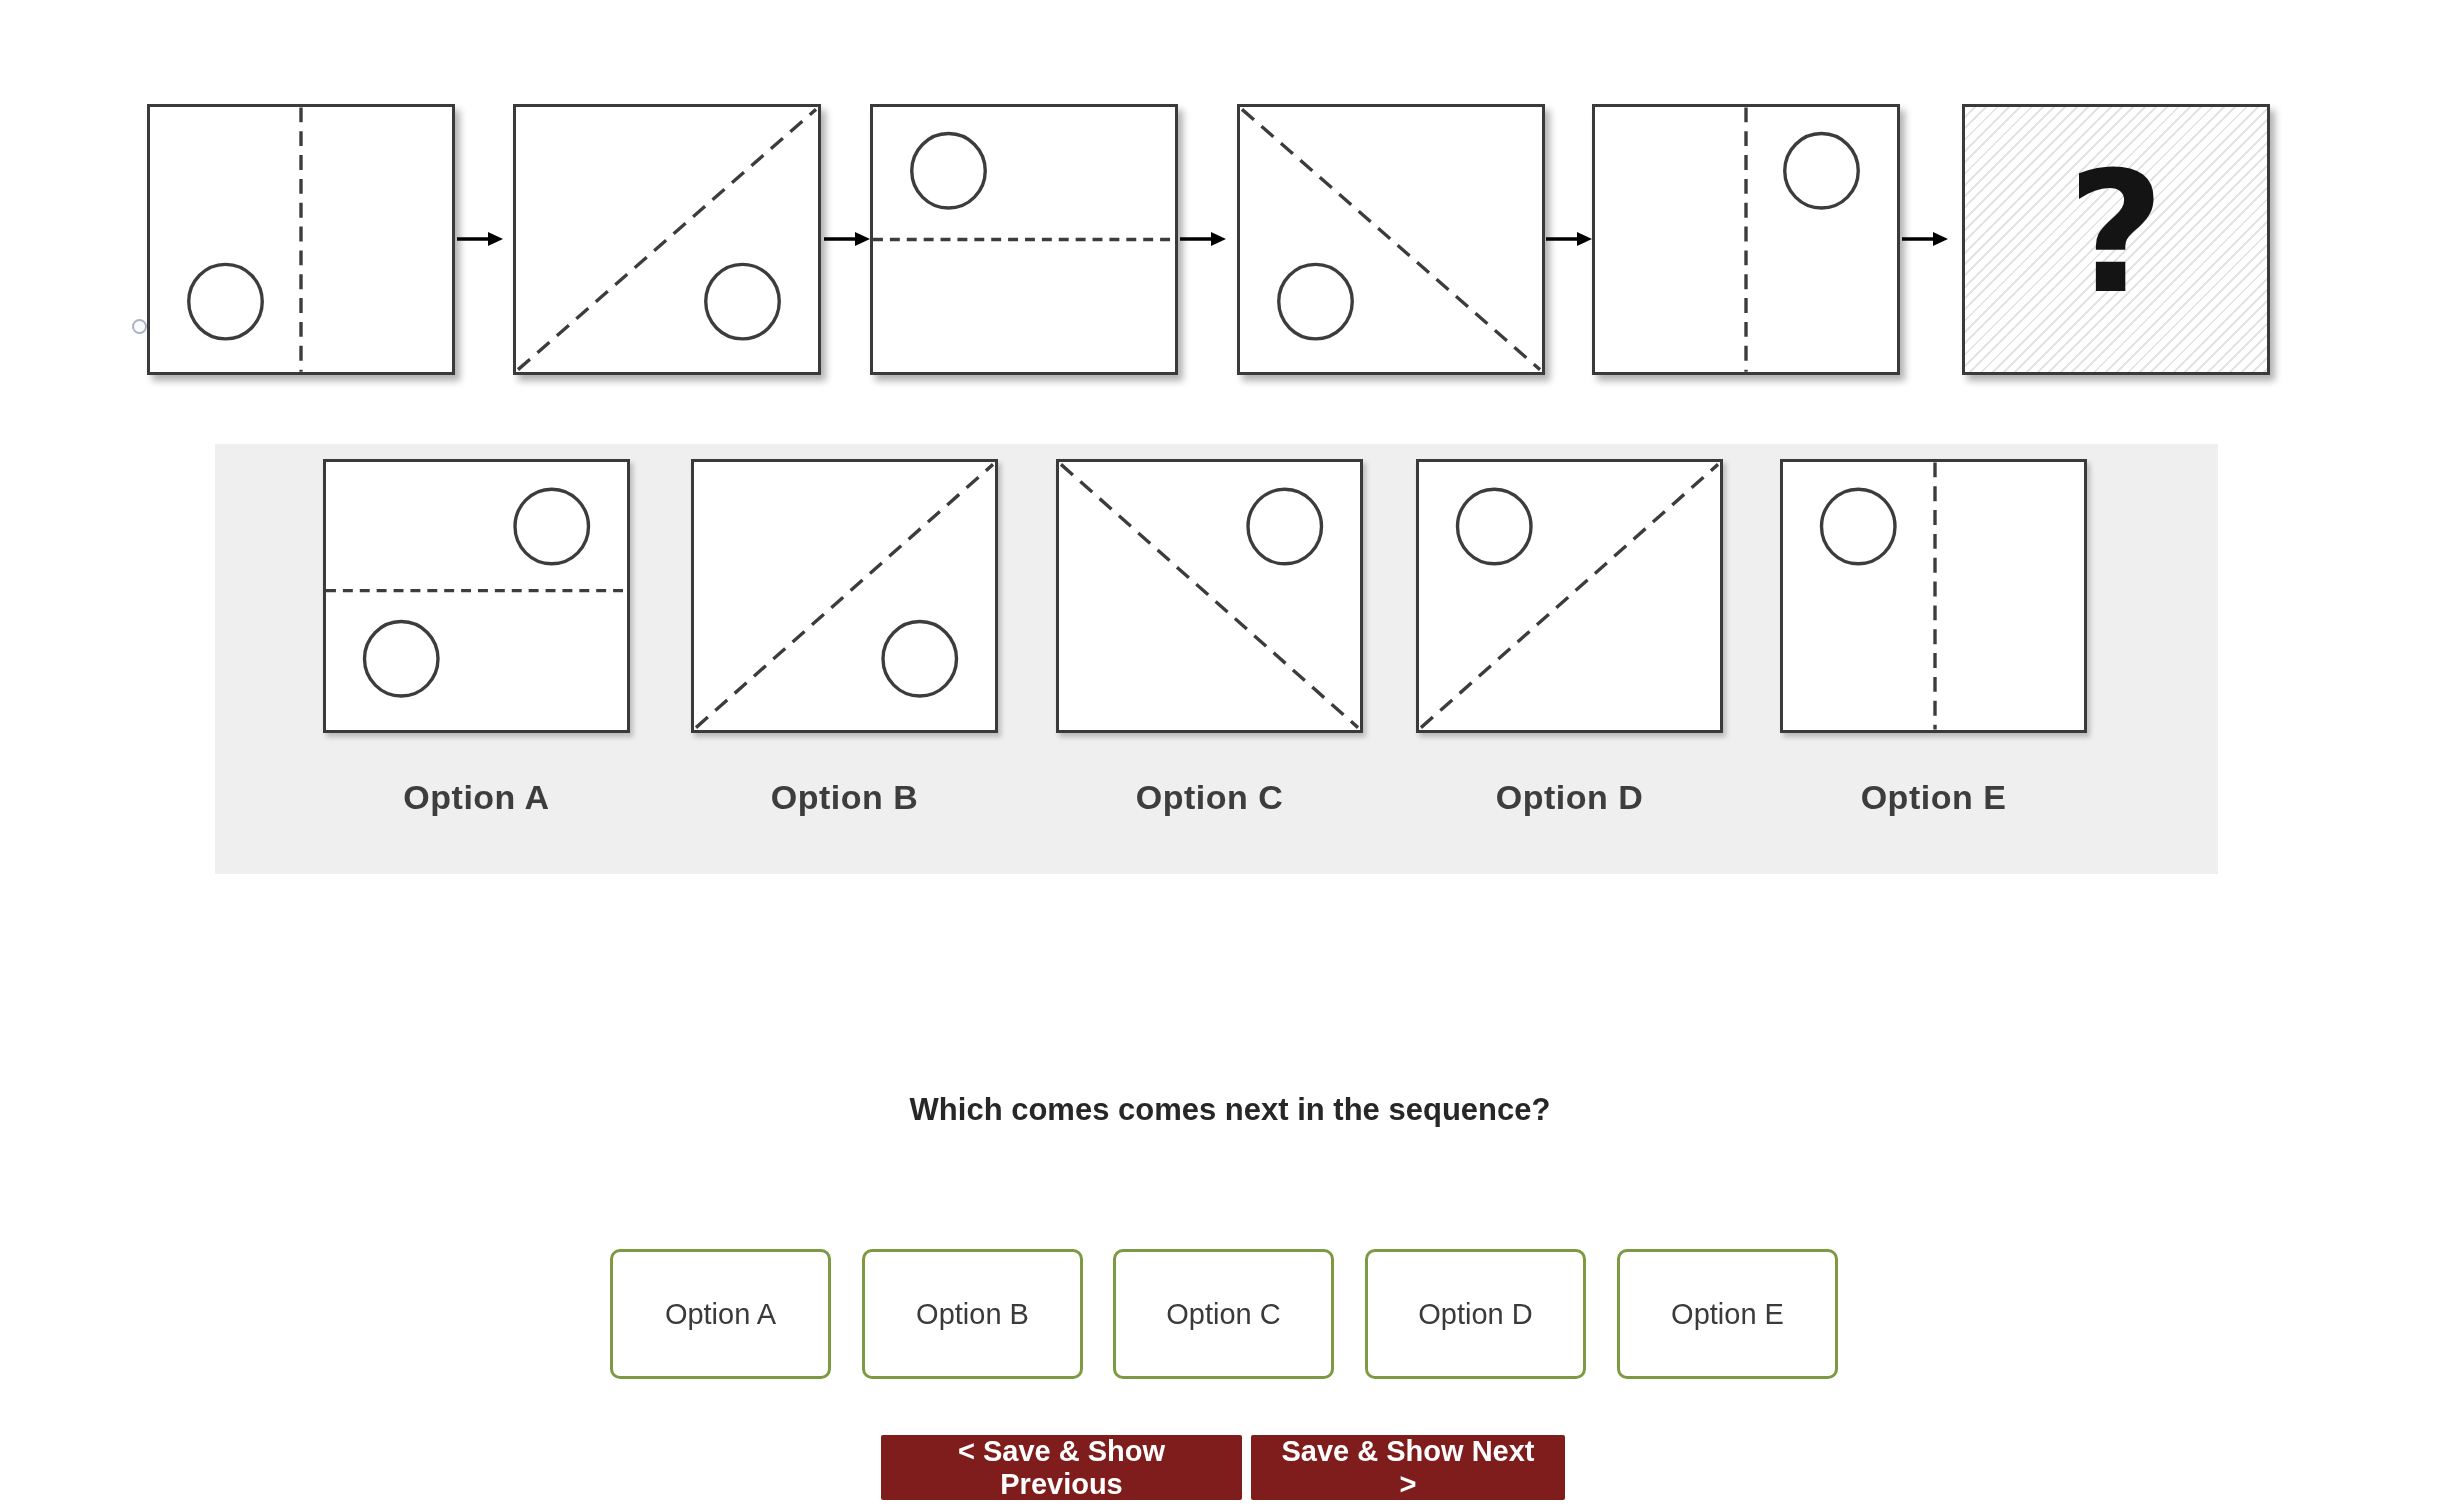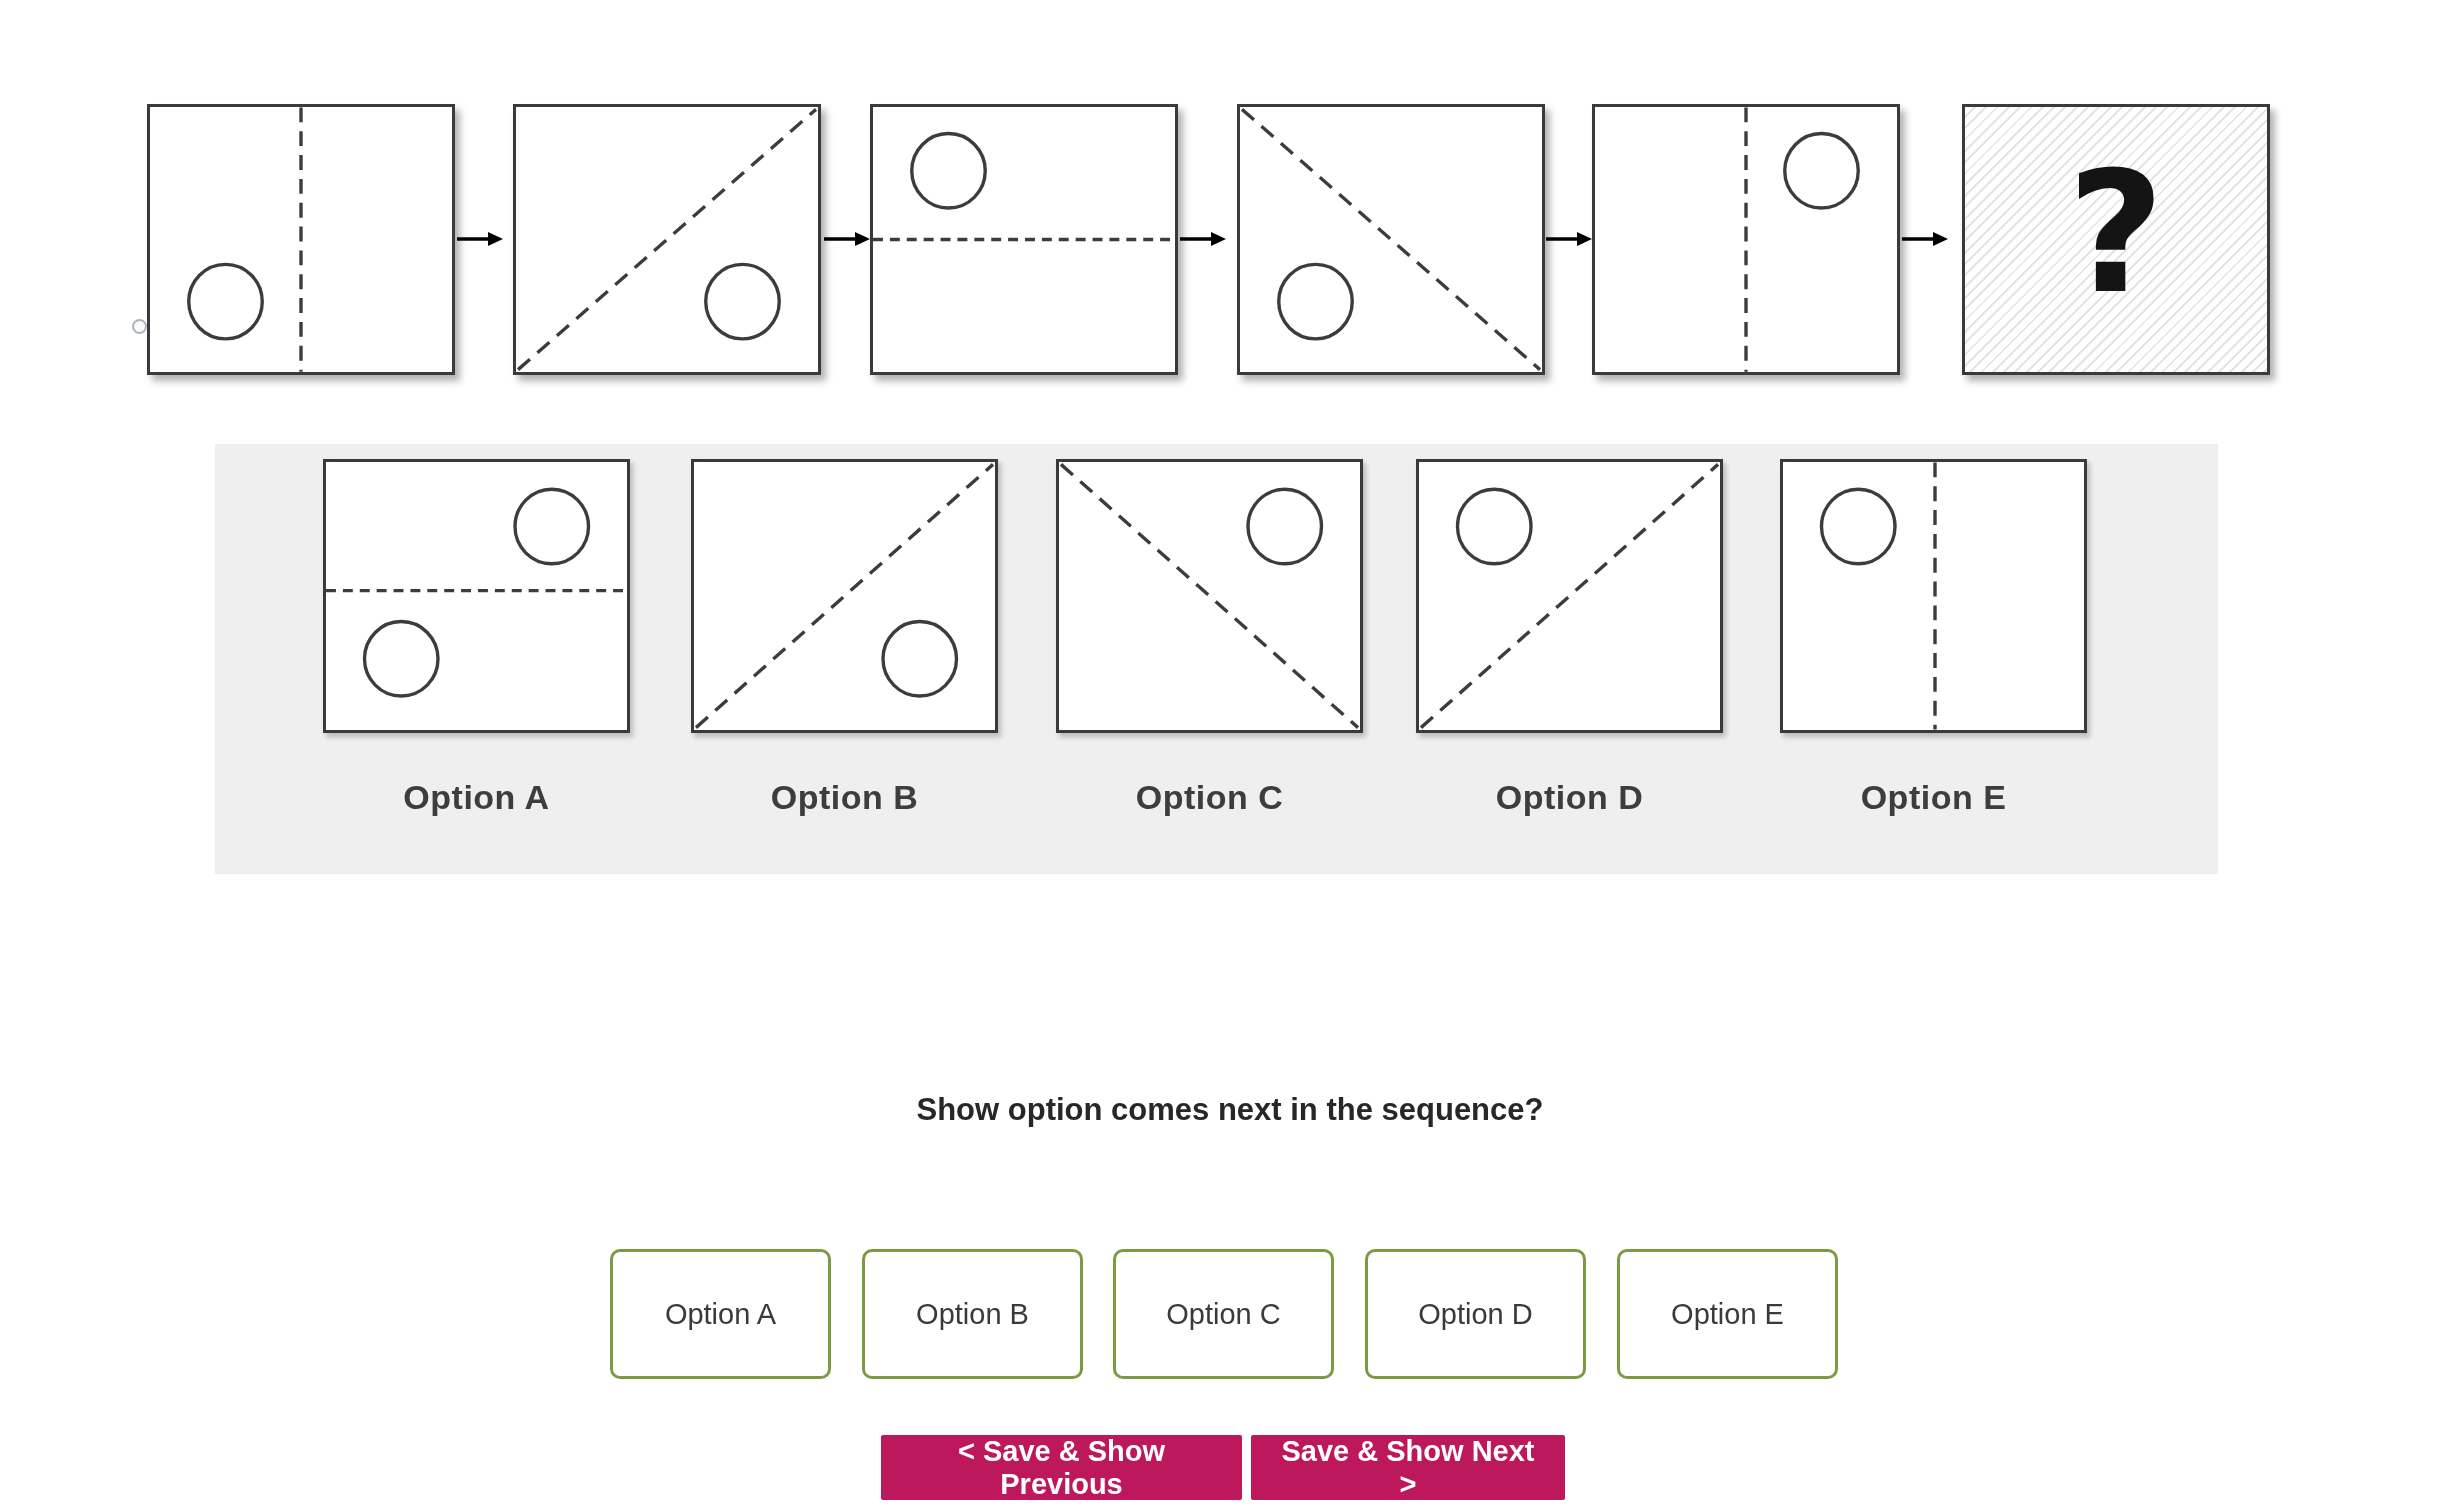--- a/index.html
+++ b/index.html
@@ -53,21 +53,21 @@
   .ans-btn{
     position:absolute;top:1249px;width:221px;height:130px;
     box-sizing:border-box;border:3px solid #7d9a43;border-radius:10px;
     background:#ffffff;color:#3a3a3a;font-size:29px;font-weight:400;
     display:flex;align-items:center;justify-content:center;
     font-family:inherit;cursor:pointer;padding:0;
   }
   
   .save-btn{
     position:absolute;top:1435px;height:65px;border:none;border-radius:2px;
-    background:#be185d;color:#ffffff;font-size:29px;font-weight:600;
+    background:#7f1d1d;color:#ffffff;font-size:29px;font-weight:600;
     display:flex;align-items:center;justify-content:center;
     font-family:inherit;cursor:pointer;padding:0 26px;box-sizing:border-box;
   }
 </style>
 </head>
 <body>
 
 <div class="seq-box" style="left:147px">
   <div class="figure"><svg width="302" height="265" viewBox="0 0 304 266" fill="none" stroke="#3c3c3c" stroke-width="3.4">
         <line x1="152" y1="0" x2="152" y2="266" stroke-dasharray="15 9"></line>
@@ -168,21 +168,21 @@
         <ellipse cx="75.75" cy="64.56" rx="37" ry="37.5" fill="#fff"></ellipse>
       </svg></div>
 </div>
 
 <div class="opt-label" style="left:323px">Option A</div>
 <div class="opt-label" style="left:691px">Option B</div>
 <div class="opt-label" style="left:1056px">Option C</div>
 <div class="opt-label" style="left:1416px">Option D</div>
 <div class="opt-label" style="left:1780px">Option E</div>
 
-<div class="question">Show option comes next in the sequence?</div>
+<div class="question">Which comes comes next in the sequence?</div>
 
 <button class="ans-btn" style="left:610px">Option A</button>
 <button class="ans-btn" style="left:862px">Option B</button>
 <button class="ans-btn" style="left:1113px">Option C</button>
 <button class="ans-btn" style="left:1365px">Option D</button>
 <button class="ans-btn" style="left:1617px">Option E</button>
 
 <button class="save-btn" style="left:881px;width:361px">&lt; Save &amp; Show Previous</button>
 <button class="save-btn" style="left:1251px;width:314px">Save &amp; Show Next &gt;</button>
 

